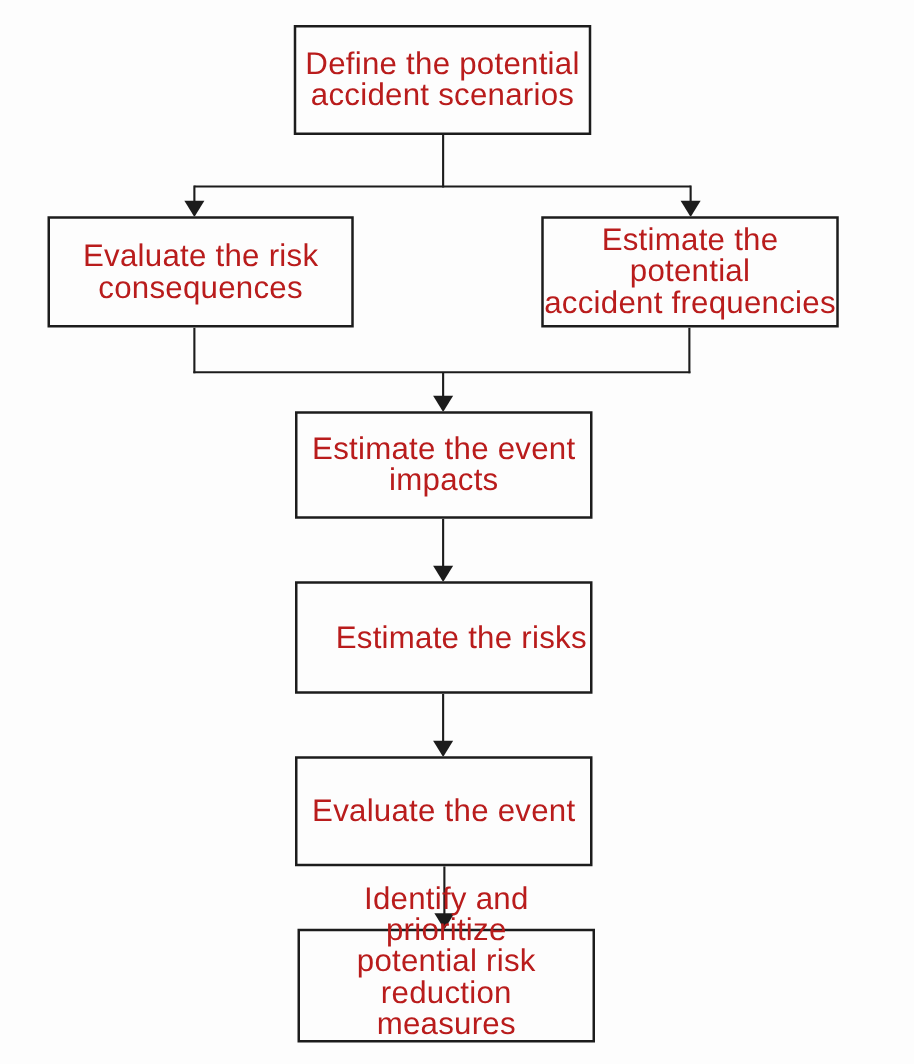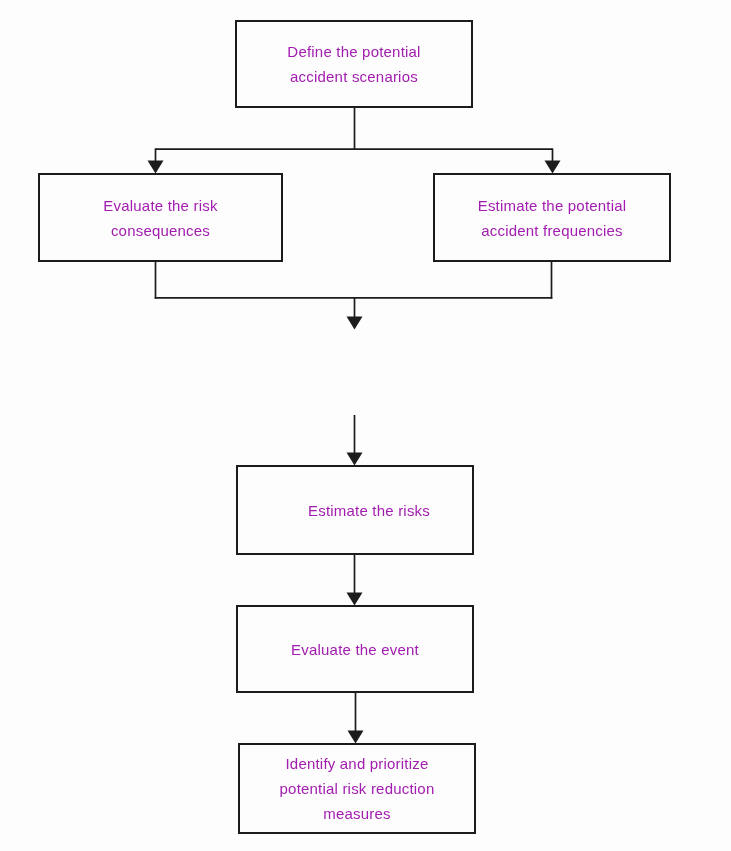--- a/index.html
+++ b/index.html
@@ -39,23 +39,23 @@
     position: absolute;
     box-sizing: border-box;
     border: 2px solid #1c1c1c;
     background: #fdfdfd;
     display: flex;
     align-items: center;
     justify-content: center;
     text-align: center;
   }
   .node-label {
-    font-size: 15px;
+    font-size: 25px;
     line-height: 25px;
-    color: #a21caf;
+    color: #b91c1c;
     white-space: pre-line;
     letter-spacing: 0.2px;
   }
 </style>
 </head>
 <body>
 
 <div class="canvas">
 
   <svg class="edges" width="731" height="851" viewBox="0 0 731 851" xmlns="http://www.w3.org/2000/svg">
@@ -101,28 +101,32 @@
   <div class="node" style="left:38px; top:173px; width:245px; height:89px;">
     <span class="node-label">Evaluate the risk
 consequences</span>
   </div>
 
   <div class="node" style="left:433px; top:173px; width:238px; height:89px;">
     <span class="node-label">Estimate the potential
 accident frequencies</span>
   </div>
 
+  <div class="node" style="left:236px; top:329px; width:238px; height:86px;">
+    <span class="node-label">Estimate the event
+impacts</span>
+  </div>
 
   <div class="node" style="left:236px; top:465px; width:238px; height:90px;padding-left:28px;">
     <span class="node-label">Estimate the risks</span>
   </div>
 
   <div class="node" style="left:236px; top:605px; width:238px; height:88px;">
     <span class="node-label">Evaluate the event</span>
   </div>
 
-  <div class="node" style="left:238px; top:743px; width:238px; height:91px;">
+  <div class="node" style="left:238px; top:743px; width:238px; height:91px;align-items:flex-end;">
     <span class="node-label">Identify and prioritize
 potential risk reduction
 measures</span>
   </div>
 
 </div>
 
 </body></html>

